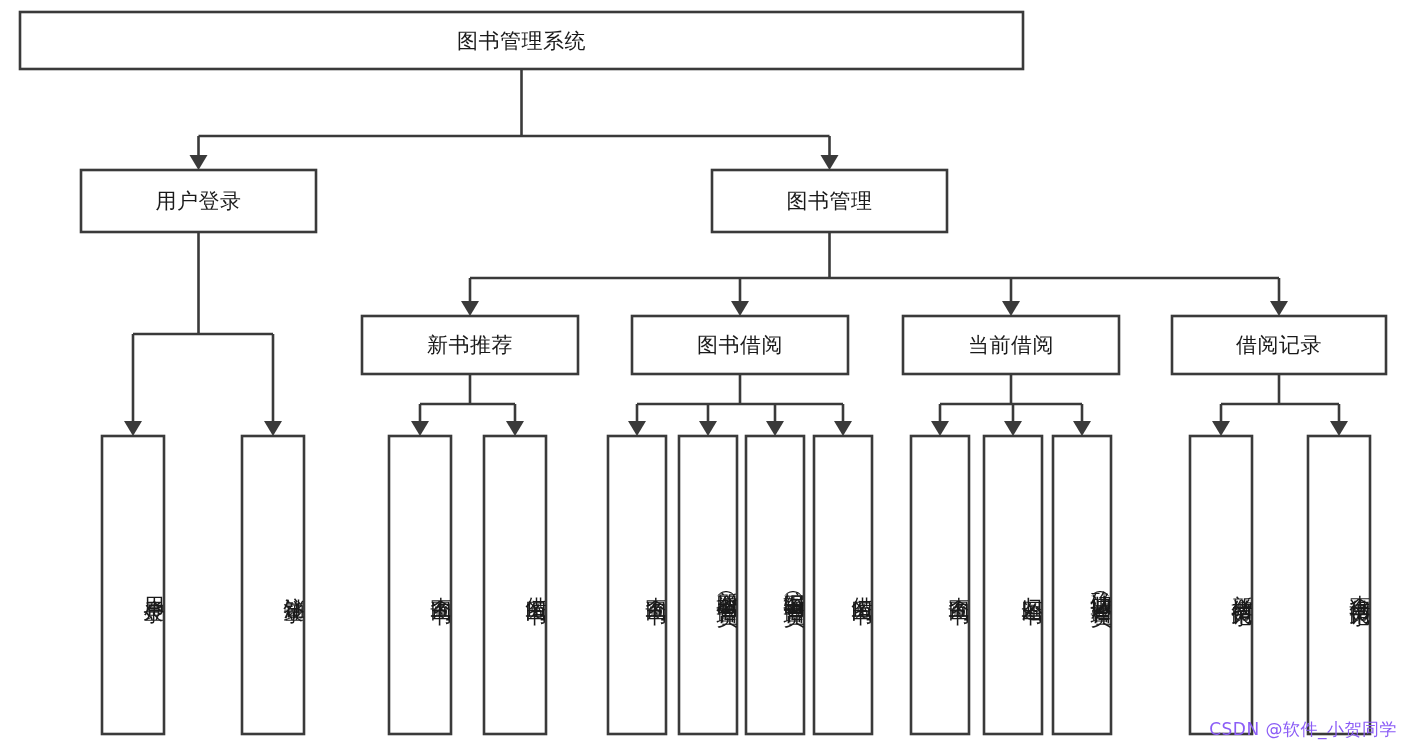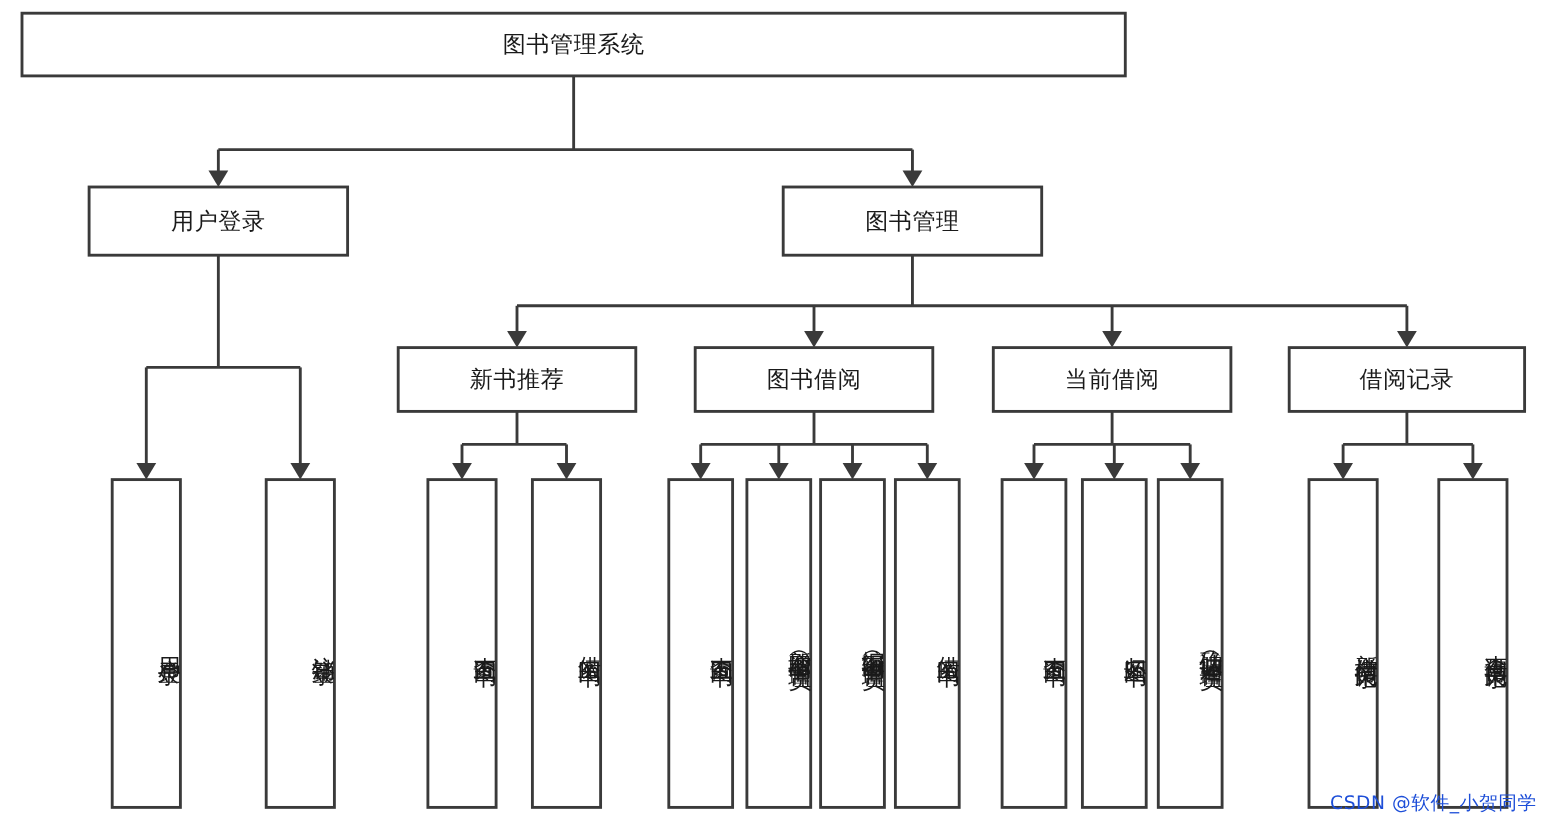--- a/index.html
+++ b/index.html
@@ -61,21 +61,21 @@
     white-space: nowrap;
     text-align: start;
     user-select: none;
   }
   #watermark {
     position: absolute;
     right: 8px;
     bottom: 6px;
     font-family: "DejaVu Sans", "Liberation Sans", sans-serif;
     font-size: 17px;
-    color: #1d4ed8;
+    color: #8b5cf6;
     letter-spacing: 0.5px;
     white-space: nowrap;
   }
 </style>
 </head>
 <body>
 
 <div id="diagram-root">
 
   <svg class="flow" viewBox="0 0 1405 747">

